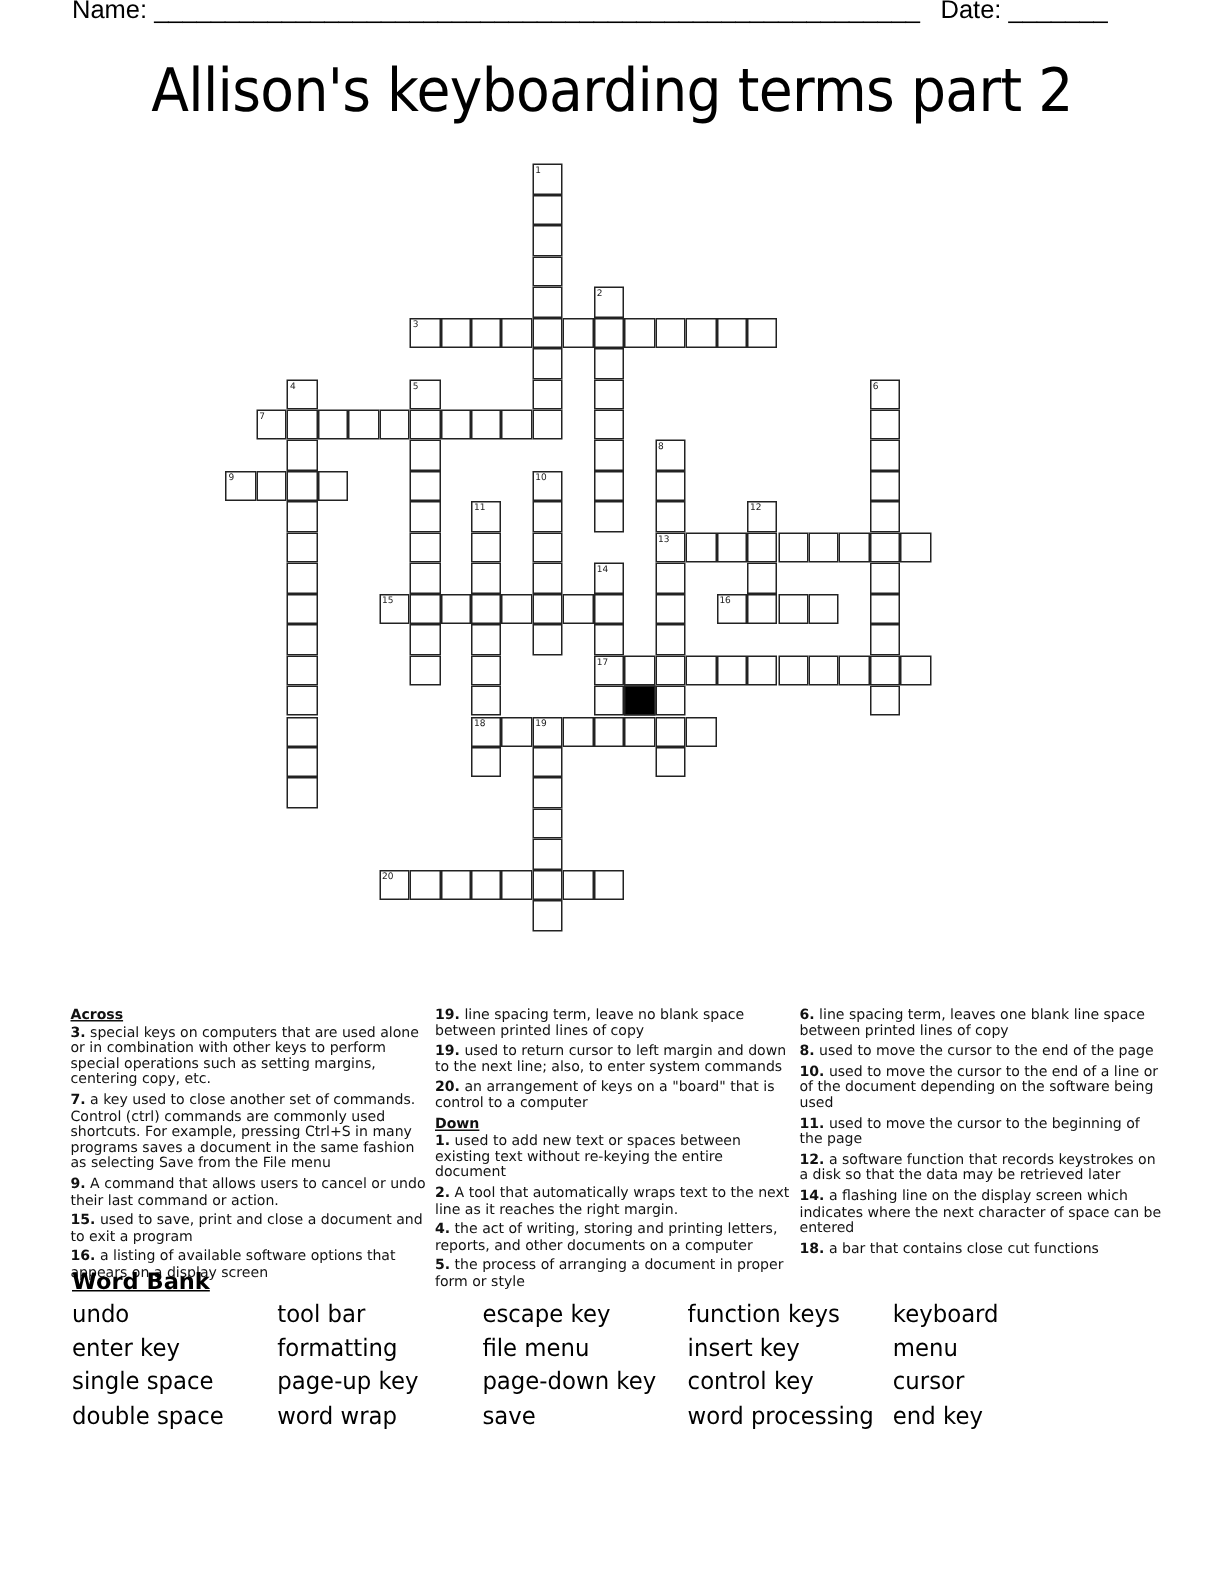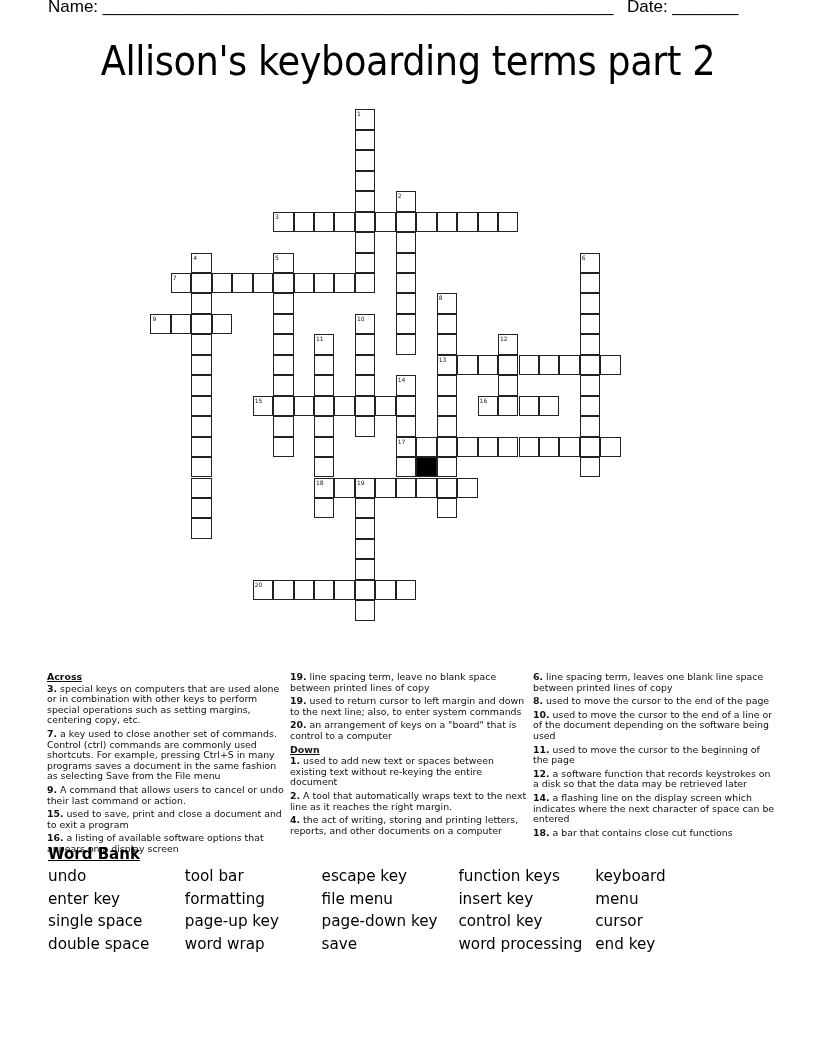--- a/index.html
+++ b/index.html
@@ -232,20 +232,21 @@
 </div>
 
 <div class="clues col2">
   <div class="clue"><b>19.</b><span> line spacing term, leave no blank space between printed lines of copy</span></div>
   <div class="clue"><b>19.</b><span> used to return cursor to left margin and down to the next line; also, to enter system commands</span></div>
   <div class="clue"><b>20.</b><span> an arrangement of keys on a "board" that is control to a computer</span></div>
   <div class="section-head">Down</div>
   <div class="clue"><b>1.</b><span> used to add new text or spaces between existing text without re-keying the entire document</span></div>
   <div class="clue"><b>2.</b><span> A tool that automatically wraps text to the next line as it reaches the right margin.</span></div>
   <div class="clue"><b>4.</b><span> the act of writing, storing and printing letters, reports, and other documents on a computer</span></div>
+  <div class="clue"><b>5.</b><span> the process of arranging a document in proper form or style</span></div>
 </div>
 
 <div class="clues col3">
   <div class="clue"><b>6.</b><span> line spacing term, leaves one blank line space between printed lines of copy</span></div>
   <div class="clue"><b>8.</b><span> used to move the cursor to the end of the page</span></div>
   <div class="clue"><b>10.</b><span> used to move the cursor to the end of a line or of the document depending on the software being used</span></div>
   <div class="clue"><b>11.</b><span> used to move the cursor to the beginning of the page</span></div>
   <div class="clue"><b>12.</b><span> a software function that records keystrokes on a disk so that the data may be retrieved later</span></div>
   <div class="clue"><b>14.</b><span> a flashing line on the display screen which indicates where the next character of space can be entered</span></div>
   <div class="clue"><b>18.</b><span> a bar that contains close cut functions</span></div>

